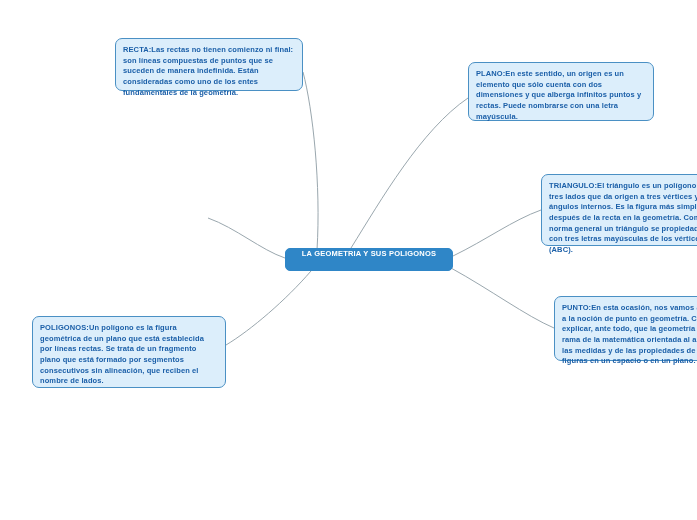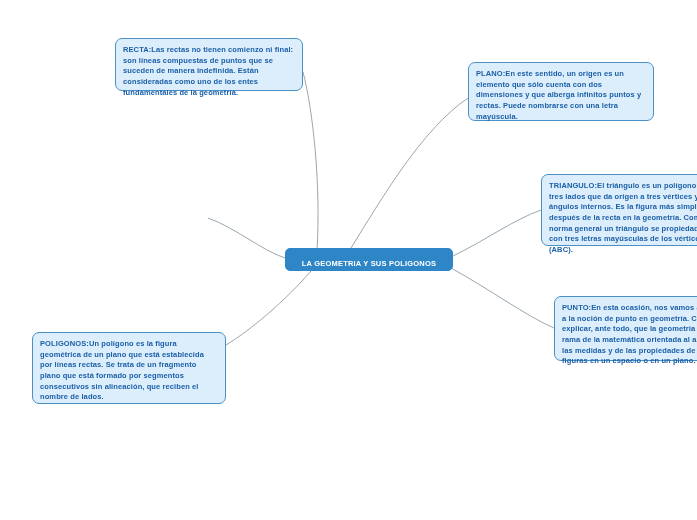--- a/index.html
+++ b/index.html
@@ -42,33 +42,33 @@
   }
   .node.center {
     background: #2f86c7;
     border: 1px solid #2f86c7;
     color: #ffffff;
     font-size: 7.5px;
     font-weight: bold;
     text-align: center;
     padding: 0;
     display: flex;
-    align-items: flex-end;
+    align-items: flex-start;
     justify-content: center;
     border-radius: 5px;
     letter-spacing: 0.2px;
   }
   
   #node-recta      { left: 94px;  top: 38px;  width: 188px; height: 53px; }
   #node-plano      { left: 447px; top: 62px;  width: 186px; height: 59px; }
   #node-triangulo  { left: 520px; top: 174px; width: 186px; height: 72px; }
   #node-cuadrilatero { left: -1px; top: 197px; width: 188px; height: 40px; }
   #node-centro     { left: 264px; top: 248px; width: 168px; height: 23px; }
   #node-punto      { left: 533px; top: 296px; width: 186px; height: 65px; }
-  #node-poligonos  { left: 11px;  top: 332px; width: 194px; height: 72px; }
+  #node-poligonos  { left: 11px;  top: 316px; width: 194px; height: 72px; }
 </style>
 </head>
 <body>
 
 <div id="canvas">
 
   <svg id="edges" viewBox="0 0 697 520">
     <g fill="none" stroke="#9aa7ae" stroke-width="1">
       <path d="M296,250 C300,185 292,110 282,72"></path>
       <path d="M330,248 C360,200 400,130 447,98"></path>

